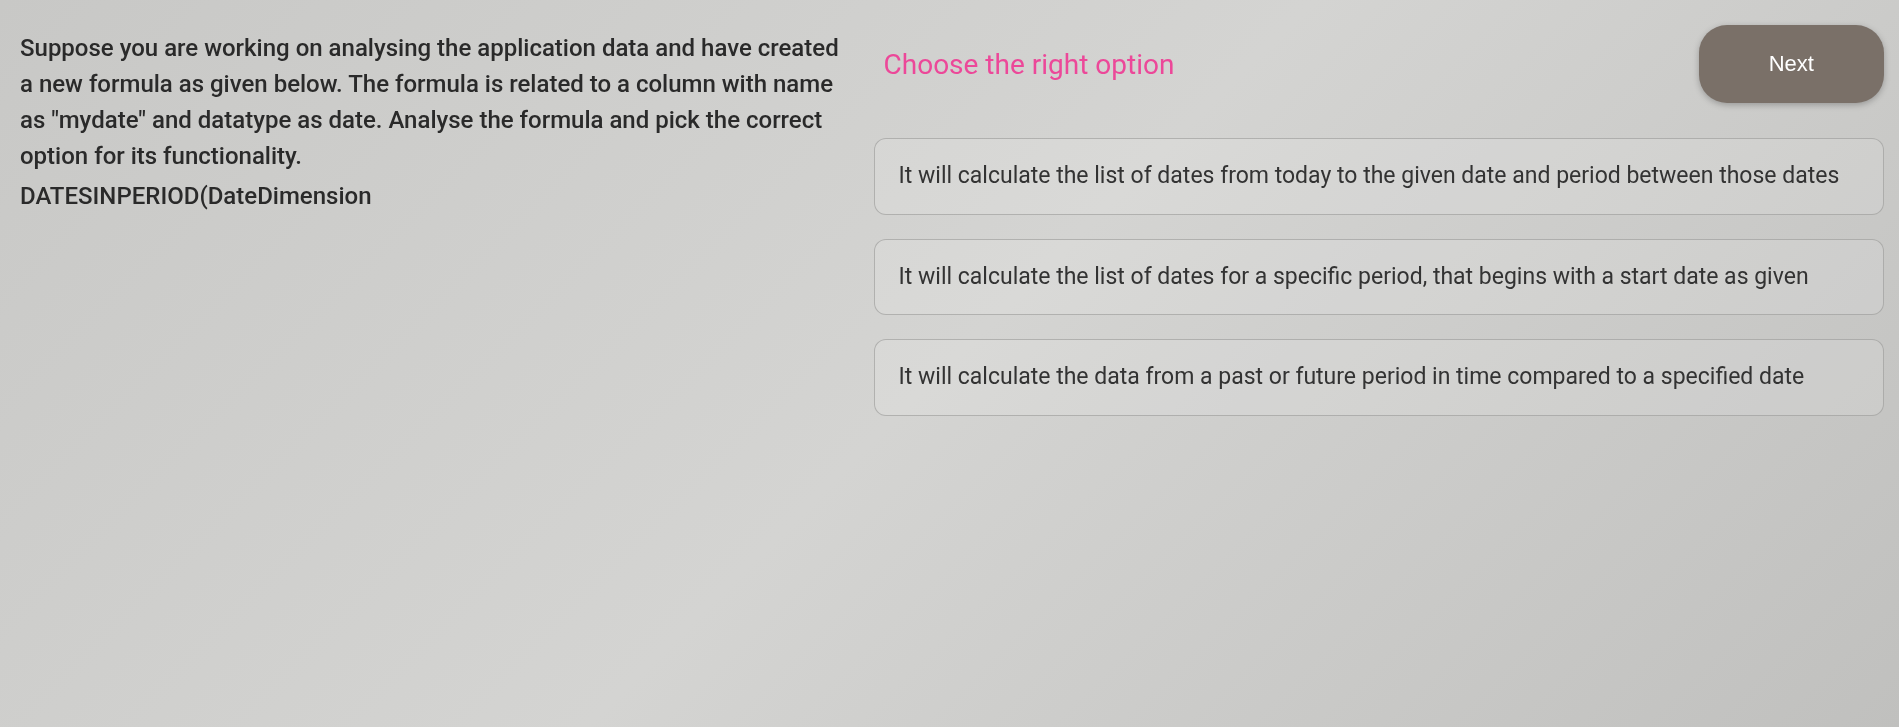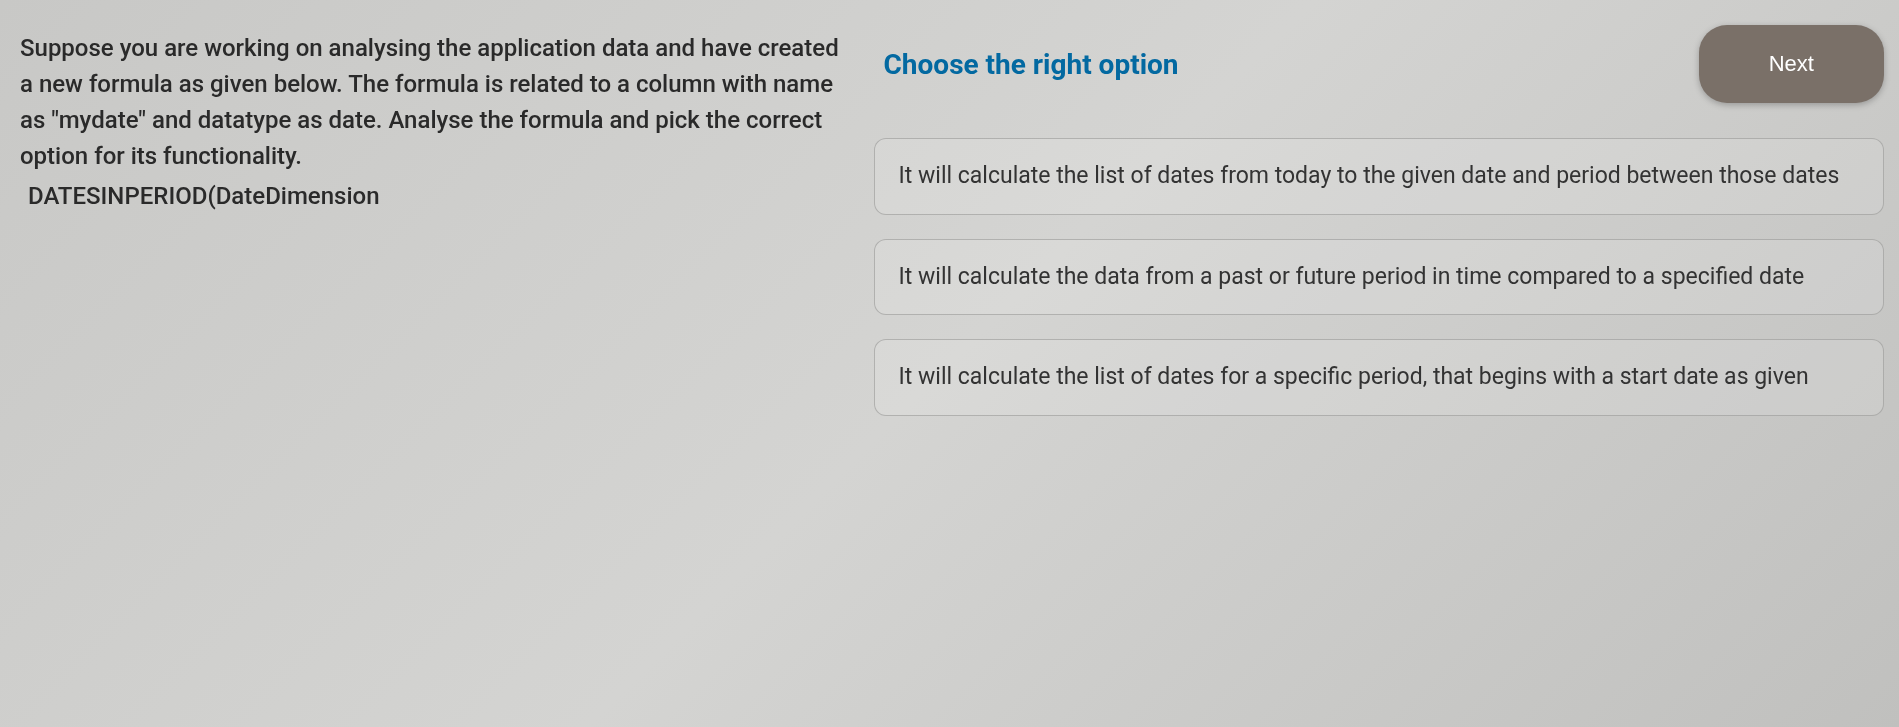--- a/index.html
+++ b/index.html
@@ -29,37 +29,36 @@
       line-height: 1.5;
       color: #2a2a2a;
       font-weight: 500;
     }
     .formula-line {
       font-size: 24px;
       line-height: 1.5;
       color: #2a2a2a;
       font-weight: 500;
       margin-top: 4px;
-      margin-left: 8px;
     }
     .right-panel {
       width: 54%;
       padding: 25px 15px 20px 0;
     }
     .right-header {
       display: flex;
       align-items: center;
       justify-content: space-between;
       margin-bottom: 35px;
       padding-left: 10px;
     }
     .choose-label {
       font-size: 28px;
-      color: #0369a1;
-      font-weight: 700;
+      color: #ec4899;
+      font-weight: 400;
       text-align: right;
     }
     .next-button {
       background: #7a7068;
       color: #ffffff;
       border: none;
       border-radius: 28px;
       padding: 26px 70px;
       font-size: 22px;
       font-weight: 500;
@@ -91,17 +90,17 @@
     <div class="question-text">Suppose you are working on analysing the application data and have created a new formula as given below. The formula is related to a column with name as "mydate" and datatype as date. Analyse the formula and pick the correct option for its functionality.</div>
     <div class="formula-line">DATESINPERIOD(DateDimension</div>
   </div>
   <div class="right-panel">
     <div class="right-header">
       <div class="choose-label">Choose the right option</div>
       <button class="next-button">Next</button>
     </div>
     <div class="options-list">
       <div class="option-card">It will calculate the list of dates from today to the given date and period between those dates</div>
+      <div class="option-card">It will calculate the list of dates for a specific period, that begins with a start date as given</div>
       <div class="option-card">It will calculate the data from a past or future period in time compared to a specified date</div>
-      <div class="option-card">It will calculate the list of dates for a specific period, that begins with a start date as given</div>
     </div>
   </div>
 </div>
 
 </body></html>

